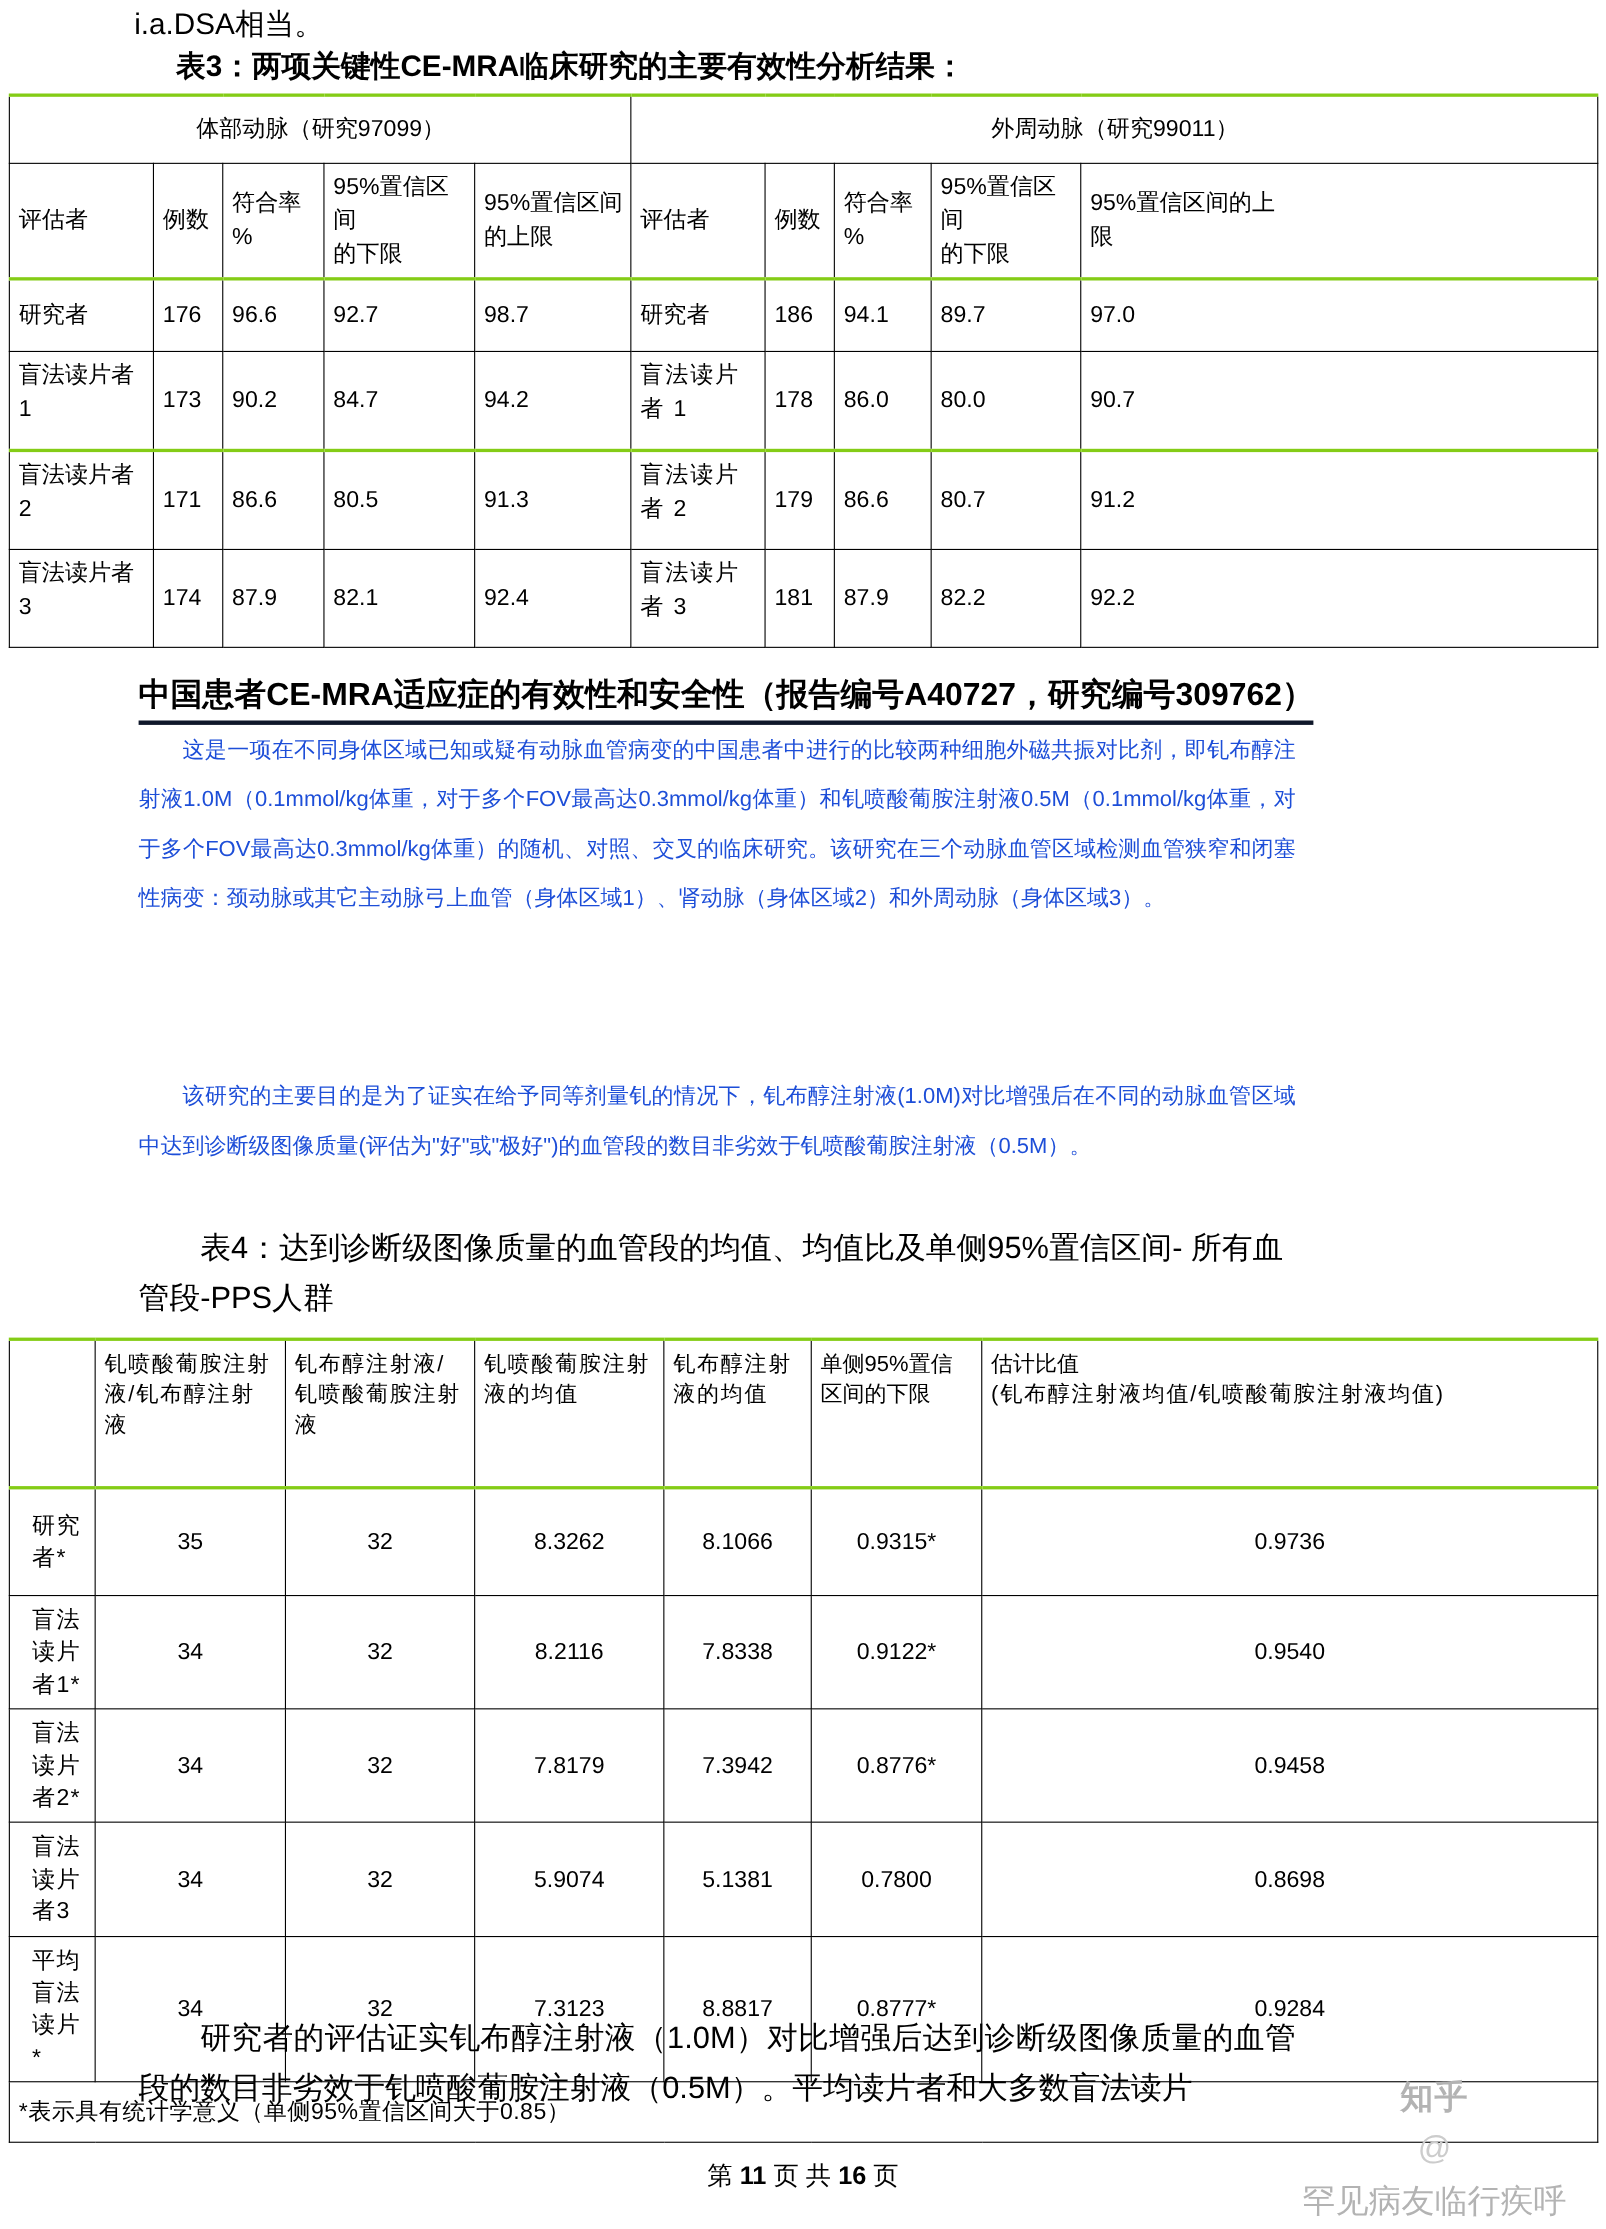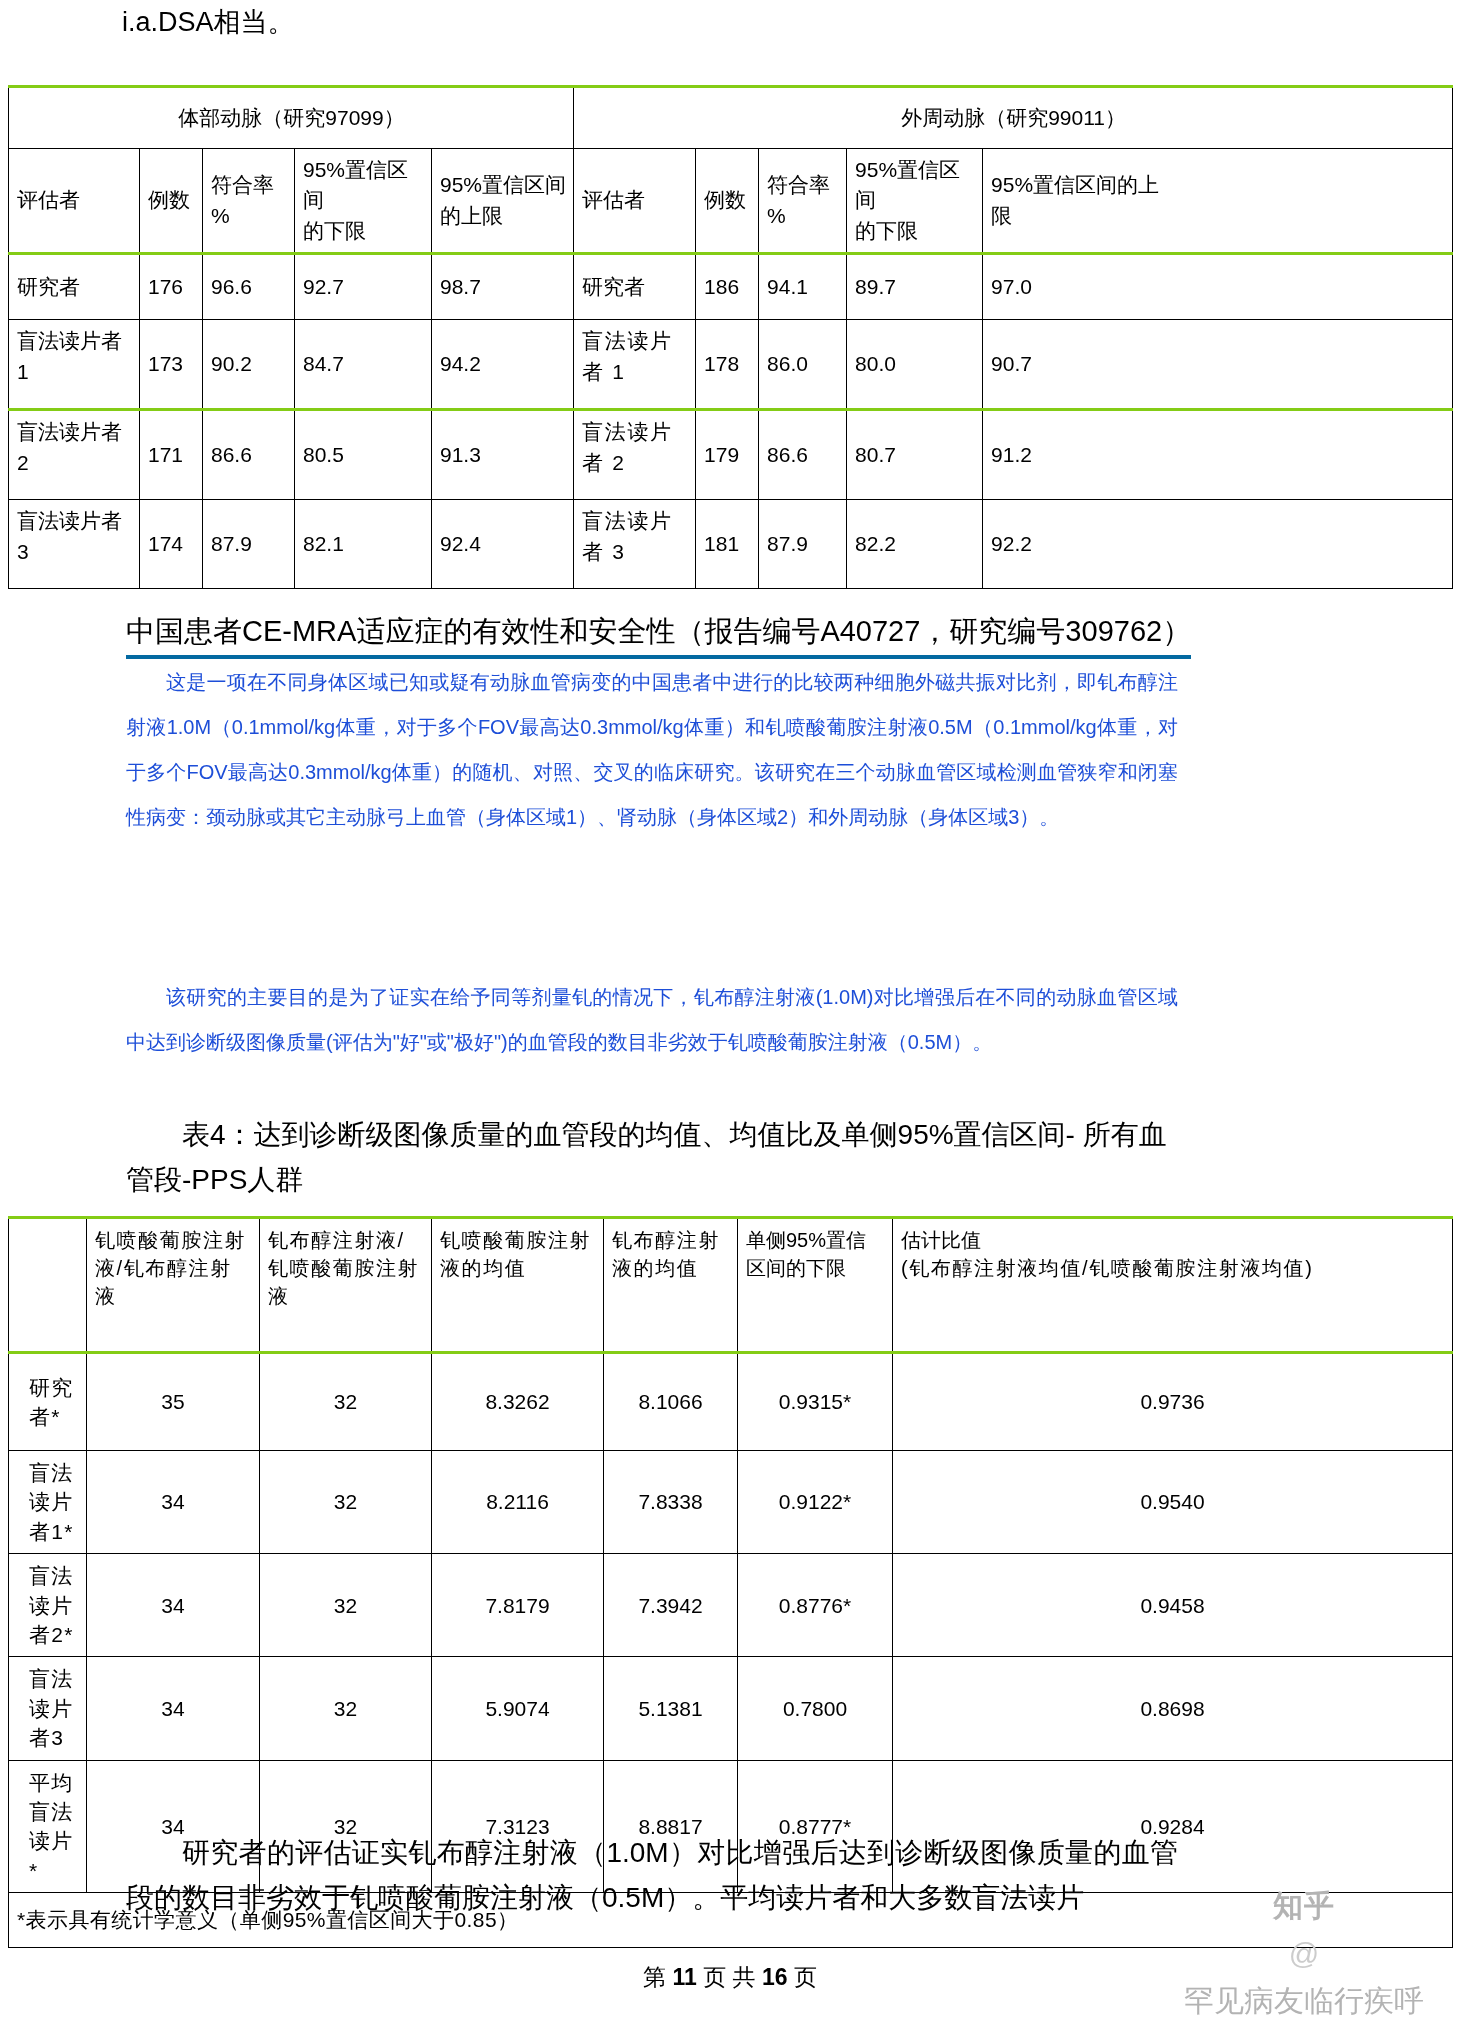--- a/index.html
+++ b/index.html
@@ -73,23 +73,23 @@
   #t3 col.c8 { width: 88px; }
   #t3 col.c9 { width: 136px; }
   #t3 col.c10 { width: 470px; }
 
   
   .section-heading {
     position: absolute;
     left: 126px;
     top: 612px;
     font-size: 29px;
-    font-weight: normal;
+    font-weight: bold;
     white-space: nowrap;
-    border-bottom: 4px solid #0369a1;
+    border-bottom: 4px solid #0f172a;
     padding-bottom: 3px;
     text-align: center;
   }
 
   
   .para {
     position: absolute;
     font-size: 20px;
     line-height: 45px;
     text-align: justify;
@@ -176,20 +176,21 @@
     color: #cccccc;
   }
 </style>
 </head>
 <body>
 
 <div class="page">
 
   <div class="line-top">i.a.DSA相当。</div>
 
+  <div class="tbl-caption" id="cap3">表3：两项关键性CE-MRA临床研究的主要有效性分析结果：</div>
 
   <table class="doc" id="t3">
     <colgroup>
       <col class="c1">
         <col class="c2">
         <col class="c3">
         <col class="c4">
         <col class="c5">
       <col class="c6">
         <col class="c7">

